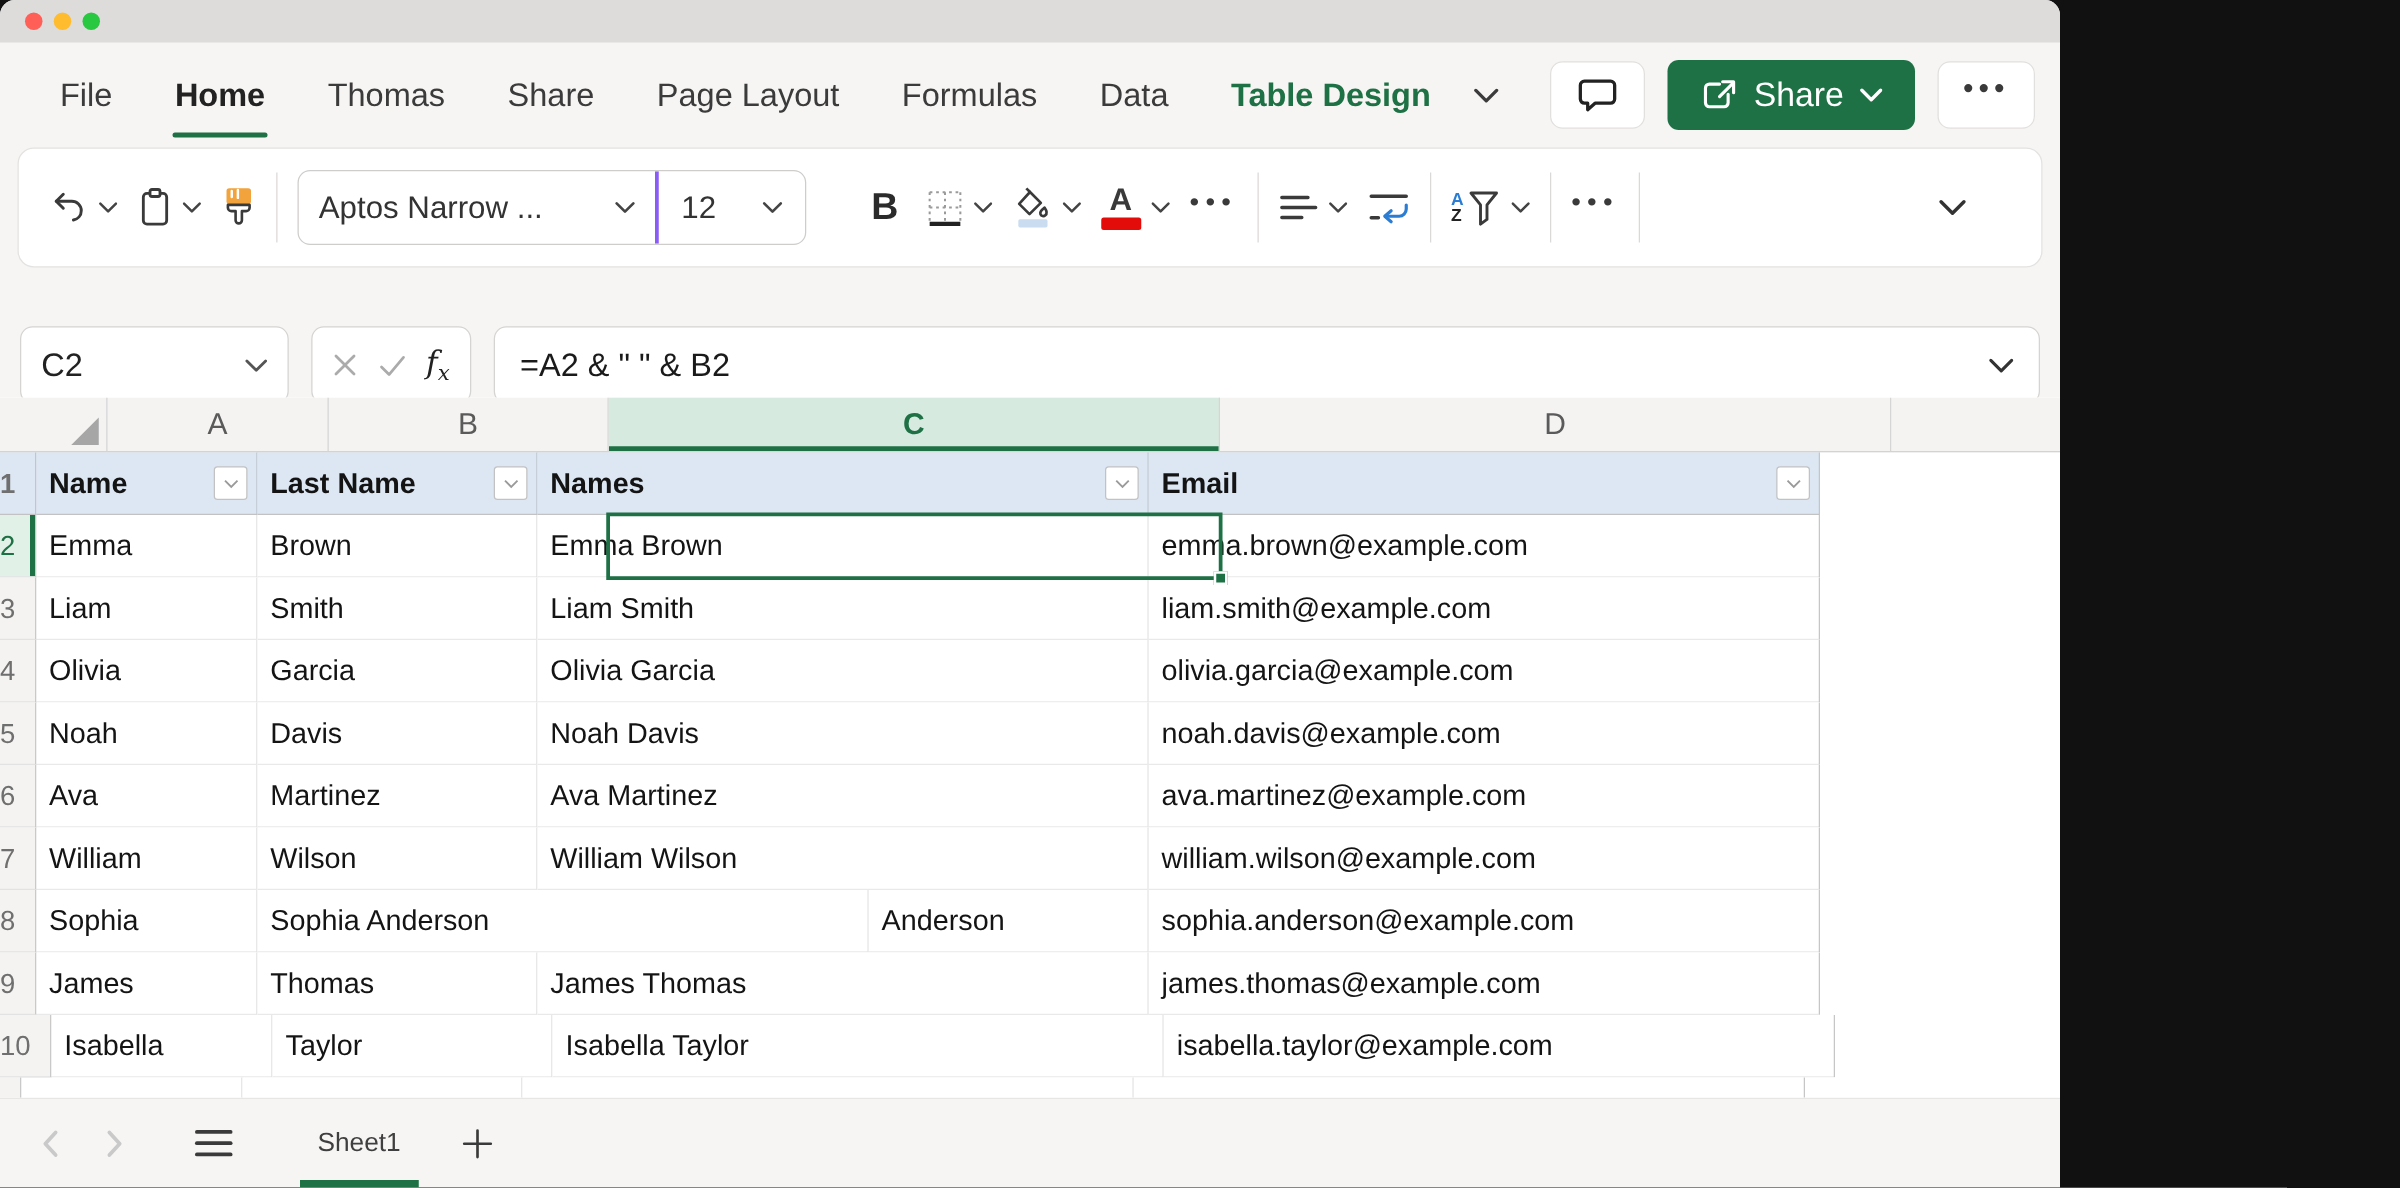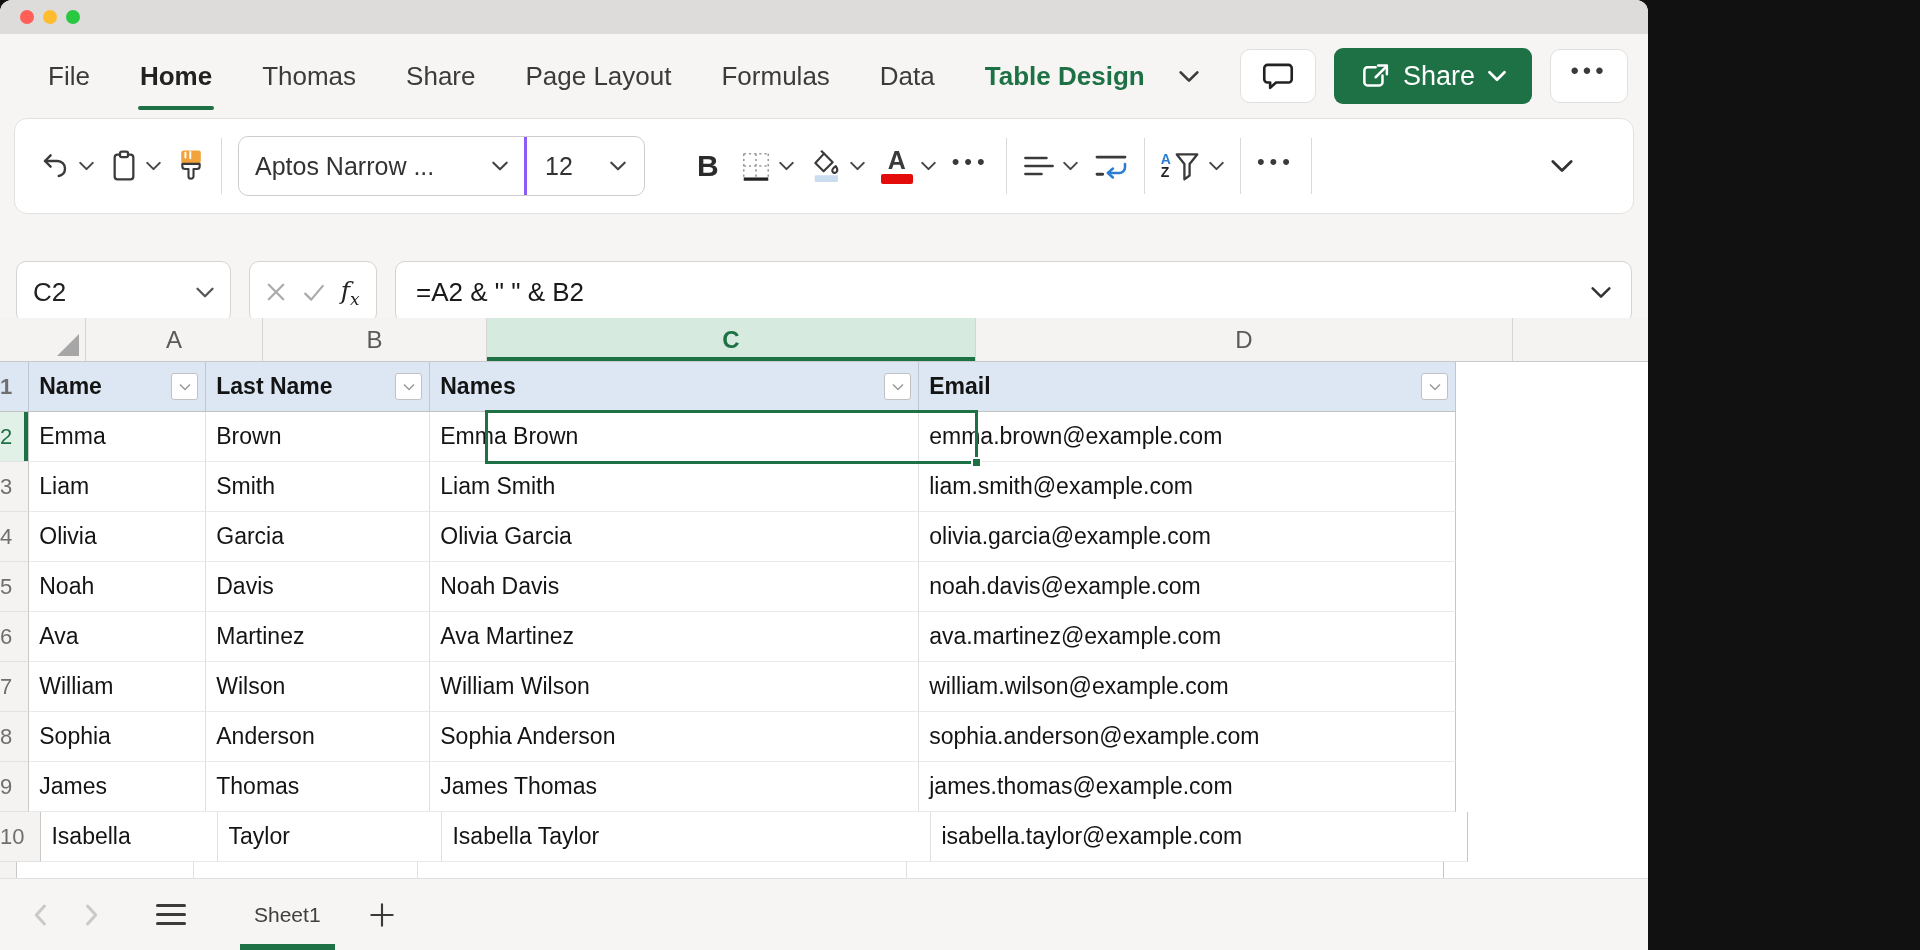--- a/index.html
+++ b/index.html
@@ -472,22 +472,22 @@
       <div class="cell rowhdr">7</div>
       <div class="cell c-a">William</div>
       <div class="cell c-b">Wilson</div>
       <div class="cell c-c">William Wilson</div>
       <div class="cell c-d">william.wilson@example.com</div>
       <div class="cell c-fillr"></div>
     </div>
     <div class="grow row">
       <div class="cell rowhdr">8</div>
       <div class="cell c-a">Sophia</div>
+      <div class="cell c-c">Sophia Anderson</div>
       <div class="cell c-b">Anderson</div>
-      <div class="cell c-c">Sophia Anderson</div>
       <div class="cell c-d">sophia.anderson@example.com</div>
       <div class="cell c-fillr"></div>
     </div>
     <div class="grow row">
       <div class="cell rowhdr">9</div>
       <div class="cell c-a">James</div>
       <div class="cell c-b">Thomas</div>
       <div class="cell c-c">James Thomas</div>
       <div class="cell c-d">james.thomas@example.com</div>
       <div class="cell c-fillr"></div>

